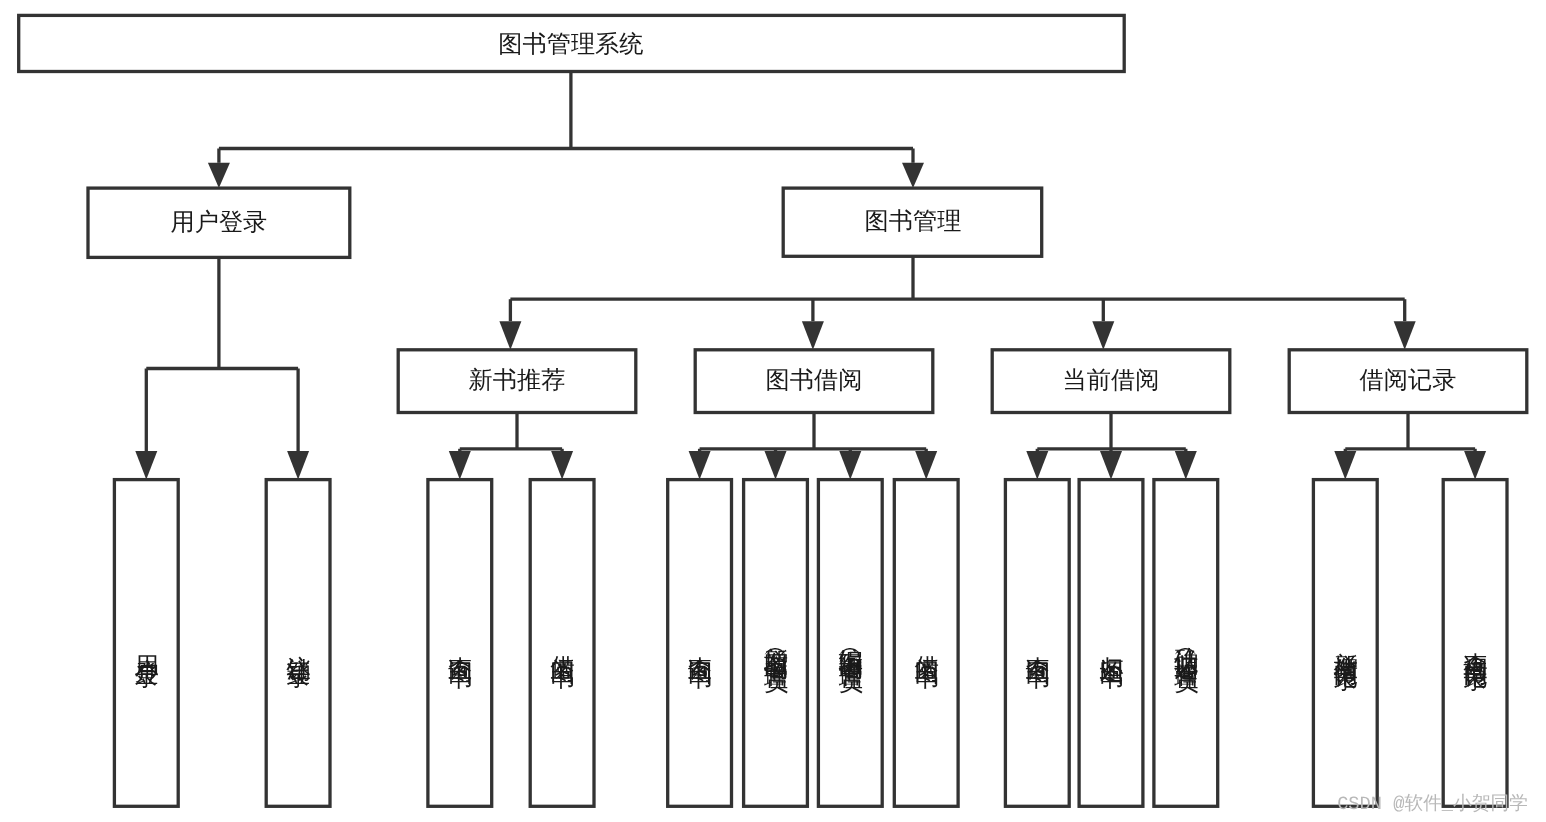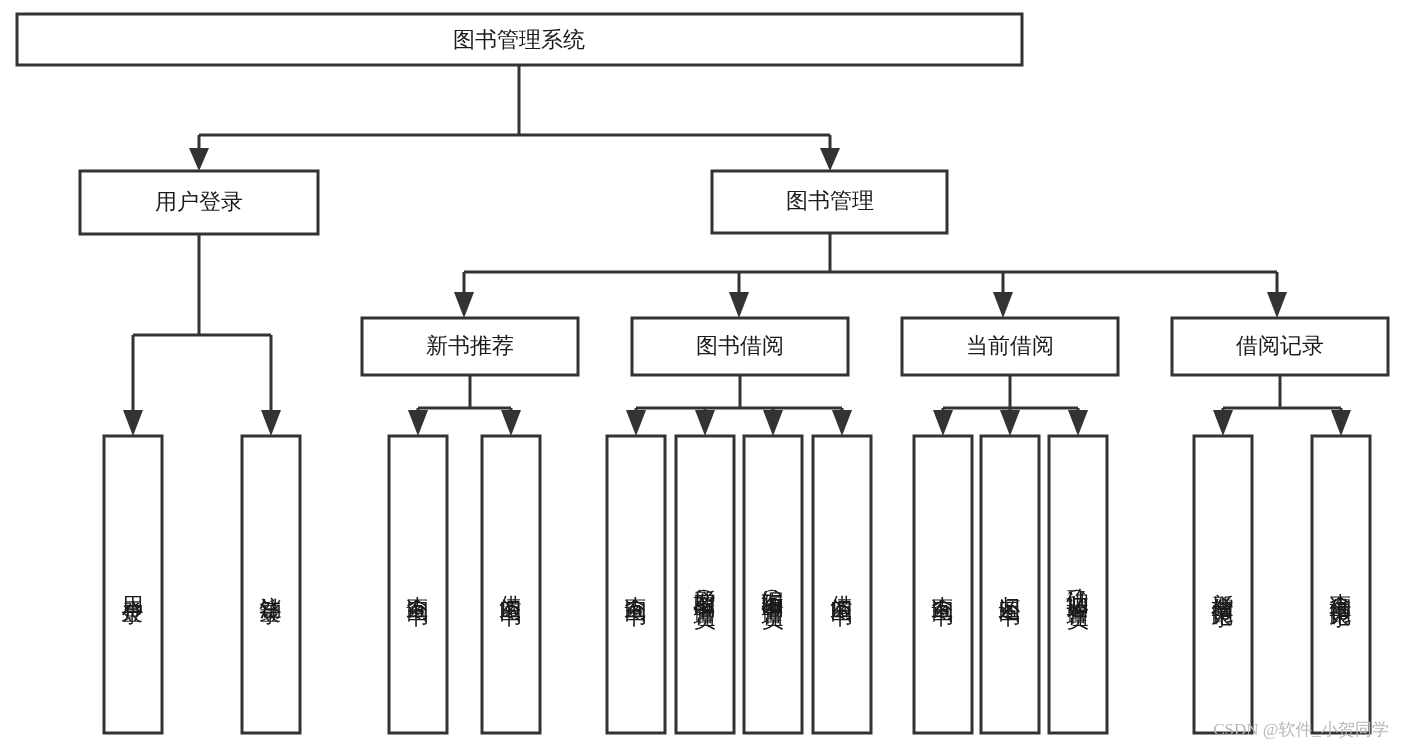--- a/index.html
+++ b/index.html
@@ -57,21 +57,21 @@
     writing-mode: vertical-rl;
     text-orientation: upright;
     letter-spacing: 3px;
     dominant-baseline: central;
     text-anchor: middle;
   }
   .watermark {
     position: absolute;
     right: 16px;
     bottom: 6px;
-    font-family: Liberation Serif, serif;
+    font-family: Liberation Mono, monospace;
     font-size: 17px;
     color: #b8b8b8;
     white-space: nowrap;
     user-select: none;
     pointer-events: none;
   }
 </style>
 </head>
 <body>
 

